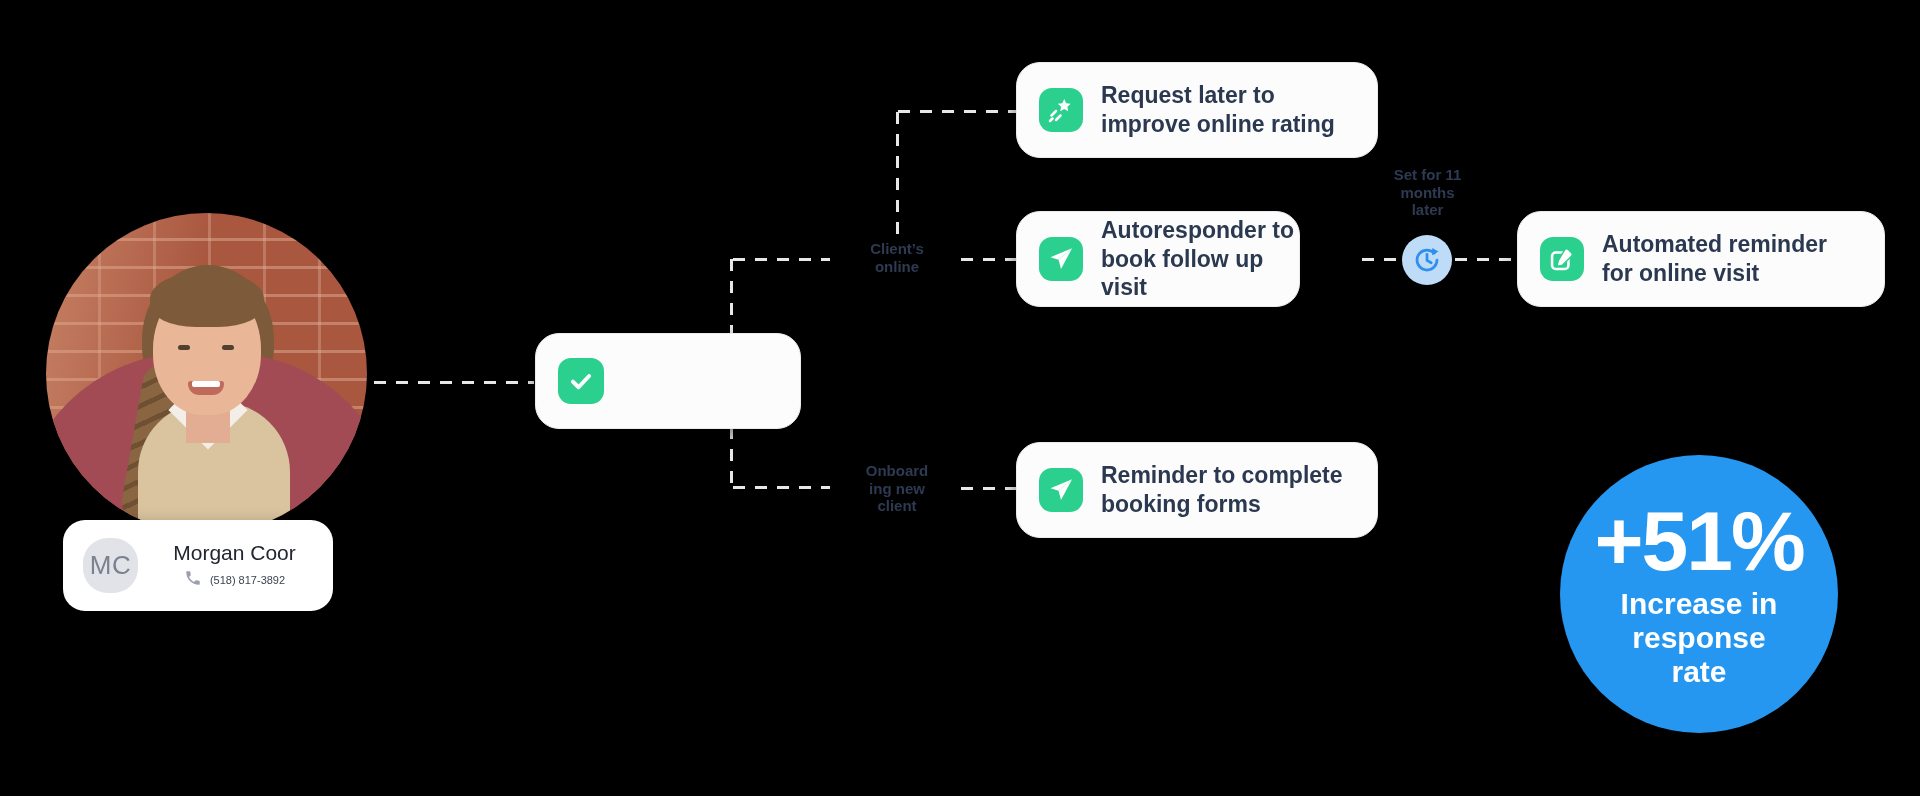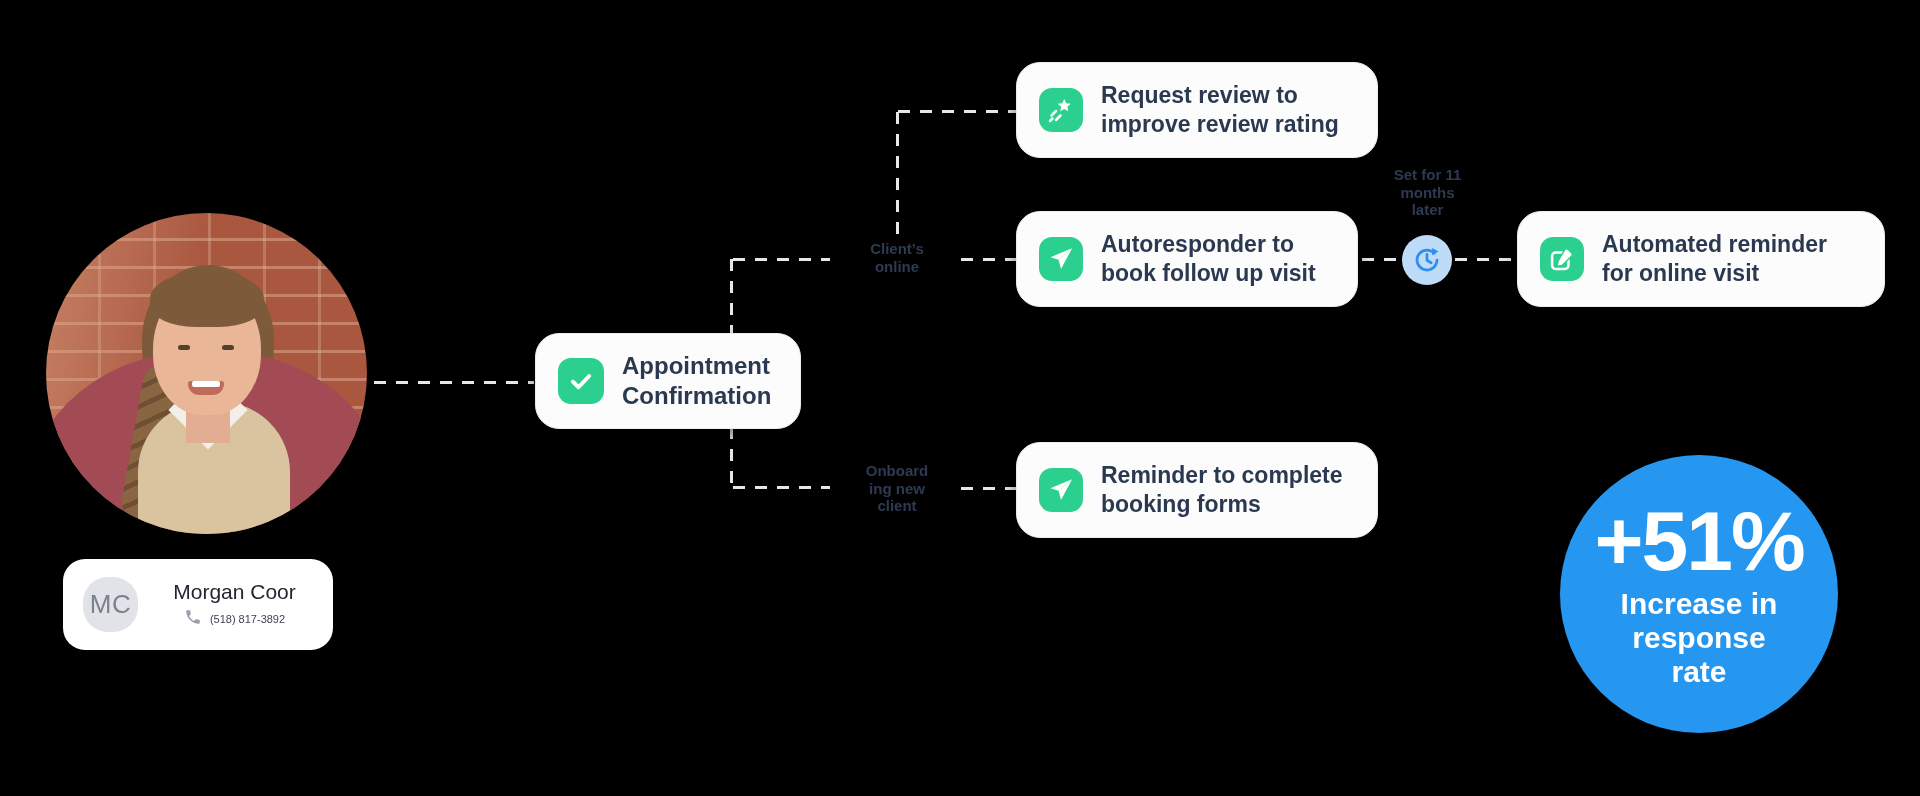--- a/index.html
+++ b/index.html
@@ -27,21 +27,21 @@
   .branch-label { position:absolute; font-size:15px; font-weight:700; color:#2e3a52;
                   text-align:center; line-height:1.18; overflow-wrap:anywhere; }
 
   
   .delay-circle { position:absolute; left:1402px; top:235px; width:50px; height:50px; border-radius:50%;
                   background:#bedcf8; display:flex; align-items:center; justify-content:center; }
 
   
   .contact-card { position:absolute; left:63px; top:520px; width:270px; height:91px; background:#ffffff;
                   border-radius:22px; box-shadow:0 8px 18px rgba(0,0,0,.5);
-                  display:flex; align-items:center; padding:0 16px 0 20px; gap:14px;margin-top:39px; }
+                  display:flex; align-items:center; padding:0 16px 0 20px; gap:14px; }
   .initials-badge { flex:0 0 auto; width:55px; height:55px; border-radius:45%; background:#e2e3e8;
                     display:flex; align-items:center; justify-content:center;
                     font-size:26px; font-weight:400; color:#7a828f; letter-spacing:.5px; }
   .contact-info { display:flex; flex-direction:column; align-items:center; flex:1; }
   .contact-name { font-size:21px; color:#22262e; font-weight:400; }
   .contact-phone-row { display:flex; align-items:center; gap:8px; margin-top:4px; }
   .contact-phone { font-size:11px; color:#3d4350; }
 
   
   .avatar { position:absolute; left:46px; top:213px; width:321px; height:321px; border-radius:50%;
@@ -127,34 +127,33 @@
   <div class="branch-label" style="left:862px; top:240px; width:70px;">Client’s online</div>
   <div class="branch-label" style="left:864px; top:462px; width:66px;">Onboarding new client</div>
   <div class="branch-label" style="left:1385px; top:166px; width:85px;">Set for 11 months later</div>
 
   <div class="node root-node" style="left:535px; top:333px; width:266px; height:96px;">
     <div class="node-icon">
       <svg width="30" height="30" viewBox="0 0 24 24">
           <path d="M5.5 12.5 L10 17 L18.5 8" fill="none" stroke="#fff" stroke-width="3.2" stroke-linecap="round" stroke-linejoin="round"></path>
         </svg>
     </div>
-    <div class="node-label">Appointment Confirmation</div>
   </div>
 
   <div class="node" style="left:1016px; top:62px; width:362px; height:96px;">
     <div class="node-icon">
       <svg width="30" height="30" viewBox="0 0 24 24">
         <path fill="#fff" d="M14.6 3.2 l1.55 3.3 3.6.46 -2.65 2.5 .68 3.57 -3.18-1.76 -3.18 1.76 .68-3.57 -2.65-2.5 3.6-.46 z"></path>
         <path d="M4.4 16.4 l3.6-3.6 M8 20 l3.6-3.6 M3.2 20.8 l2-2" stroke="#fff" stroke-width="2" stroke-linecap="round" fill="none"></path>
       </svg>
     </div>
-    <div class="node-label w240">Request review to improve review rating</div>
+    <div class="node-label w240">Request later to improve online rating</div>
   </div>
 
-  <div class="node" style="left:1016px; top:211px; width:342px; height:96px;align-items:center;">
+  <div class="node" style="left:1016px; top:211px; width:284px; height:96px;align-items:center;">
     <div class="node-icon">
       <svg width="28" height="28" viewBox="0 0 24 24">
         <path fill="#fff" d="M21.5 2.8 L3 10.4 l6.9 2.3 z"></path>
         <path fill="#fff" d="M21.5 2.8 L12 20.6 l-2.1-7.9 z"></path>
       </svg>
     </div>
     <div class="node-label w225">Autoresponder to book follow up visit</div>
   </div>
 
   <div class="delay-circle">

